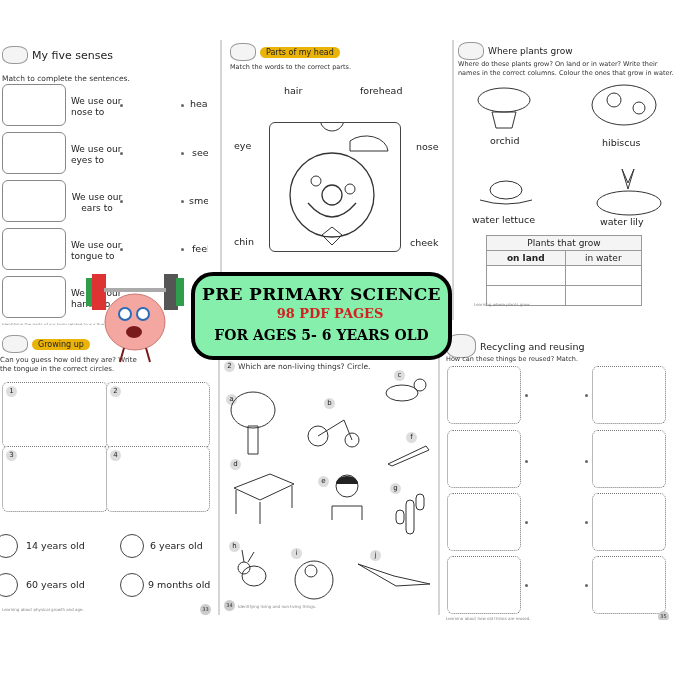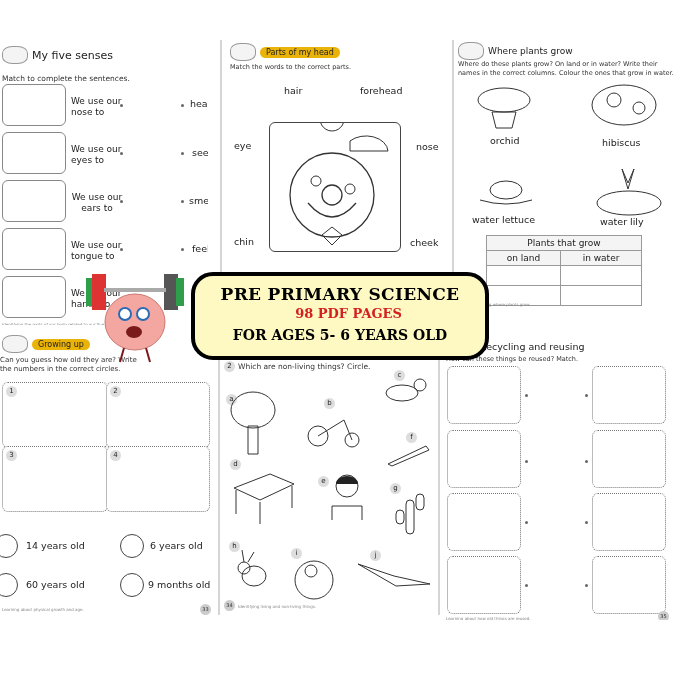--- a/index.html
+++ b/index.html
@@ -16,21 +16,21 @@
   .box{position:absolute;border:1.5px solid #888;border-radius:6px;background:#fff;}
   .dbox{position:absolute;border:1.5px dotted #777;border-radius:6px;background:#fff;}
   .txt{position:absolute;font-size:9px;color:#222;line-height:11px;}
   .dot{position:absolute;width:3px;height:3px;border-radius:50%;background:#666;}
   .word{position:absolute;font-size:9.5px;color:#222;}
   .circle{position:absolute;width:24px;height:24px;border:1.3px solid #444;border-radius:50%;}
   .label-badge{position:absolute;width:11px;height:11px;border-radius:50%;background:#ddd;font-size:7px;text-align:center;line-height:11px;color:#222;}
   .sketch{position:absolute;}
   table.pt{border-collapse:collapse;font-size:9px;}
   table.pt td{border:1px solid #999;text-align:center;}
-  .banner{position:absolute;left:191px;top:272px;width:298px;height:88px;border:4px solid #000;border-radius:22px;background:#fef9c3;text-align:center;font-family:"DejaVu Serif",serif;font-weight:bold;}
+  .banner{position:absolute;left:191px;top:272px;width:261px;height:88px;border:4px solid #000;border-radius:22px;background:#86efac;text-align:center;font-family:"DejaVu Serif",serif;font-weight:bold;}
   .banner-line1{font-size:17px;color:#000;margin-top:8px;letter-spacing:0.3px;}
   .banner-line2{font-size:13px;color:#d32020;margin-top:2px;margin-left:17px;}
   .banner-line3{font-size:14px;color:#000;margin-top:6px;}
 </style>
 </head>
 <body>
 
 <div class="divider" style="left:220px;top:40px;width:2px;height:280px;"></div>
 <div class="divider" style="left:452px;top:40px;width:2px;height:280px;"></div>
 <div class="divider" style="left:218px;top:320px;width:2px;height:295px;"></div>
@@ -124,42 +124,42 @@
     <path d="M28 4 l6 14 l6 -14 l-6 20 z" fill="none" stroke="#333"></path>
     <ellipse cx="35" cy="38" rx="32" ry="12" fill="none" stroke="#333"></ellipse>
   </svg>
   <div class="word" style="left:146px;top:176px;">water lily</div>
   <table class="pt" style="position:absolute;left:32px;top:195px;width:156px;">
     <tbody>
         <tr>
           <td colspan="2" style="height:15px;background:#f4f4f4;">Plants that grow</td>
         </tr>
     <tr>
-      <td style="height:14px;background:#f4f4f4;">on land</td>
+      <td style="height:14px;background:#f4f4f4;font-weight:bold;">on land</td>
       <td style="height:15px;background:#f4f4f4;">in water</td>
     </tr>
     <tr>
           <td style="height:20px;"></td>
           <td></td>
         </tr>
     <tr>
           <td style="height:20px;"></td>
           <td></td>
         </tr>
   </tbody>
     </table>
   <div class="footer" style="left:20px;top:262px;">Learning where plants grow.</div>
 </div>
 
 <div class="page" style="left:0;top:330px;width:218px;height:285px;">
   <div class="title-row" style="left:2px;top:5px;">
     <span class="title-icon"></span>
     <span class="title-text title-pill" style="font-size:8px;">Growing up</span>
   </div>
-  <div class="instr" style="left:0;top:26px;width:140px;font-size:7px;line-height:9px;">Can you guess how old they are? Write the numbers in the correct circles.</div>
+  <div class="instr" style="left:0;top:26px;width:140px;font-size:7px;line-height:9px;">Can you guess how old they are? Write the tongue in the correct circles.</div>
   <div class="dbox" style="left:2px;top:52px;width:106px;height:66px;"></div>
   <div class="label-badge" style="left:6px;top:56px;">1</div>
   <div class="dbox" style="left:106px;top:52px;width:104px;height:66px;"></div>
   <div class="label-badge" style="left:110px;top:56px;">2</div>
   <div class="dbox" style="left:2px;top:116px;width:106px;height:66px;"></div>
   <div class="label-badge" style="left:6px;top:120px;">3</div>
   <div class="dbox" style="left:106px;top:116px;width:104px;height:66px;"></div>
   <div class="label-badge" style="left:110px;top:120px;">4</div>
 
   <div class="circle" style="left:-6px;top:204px;"></div>

